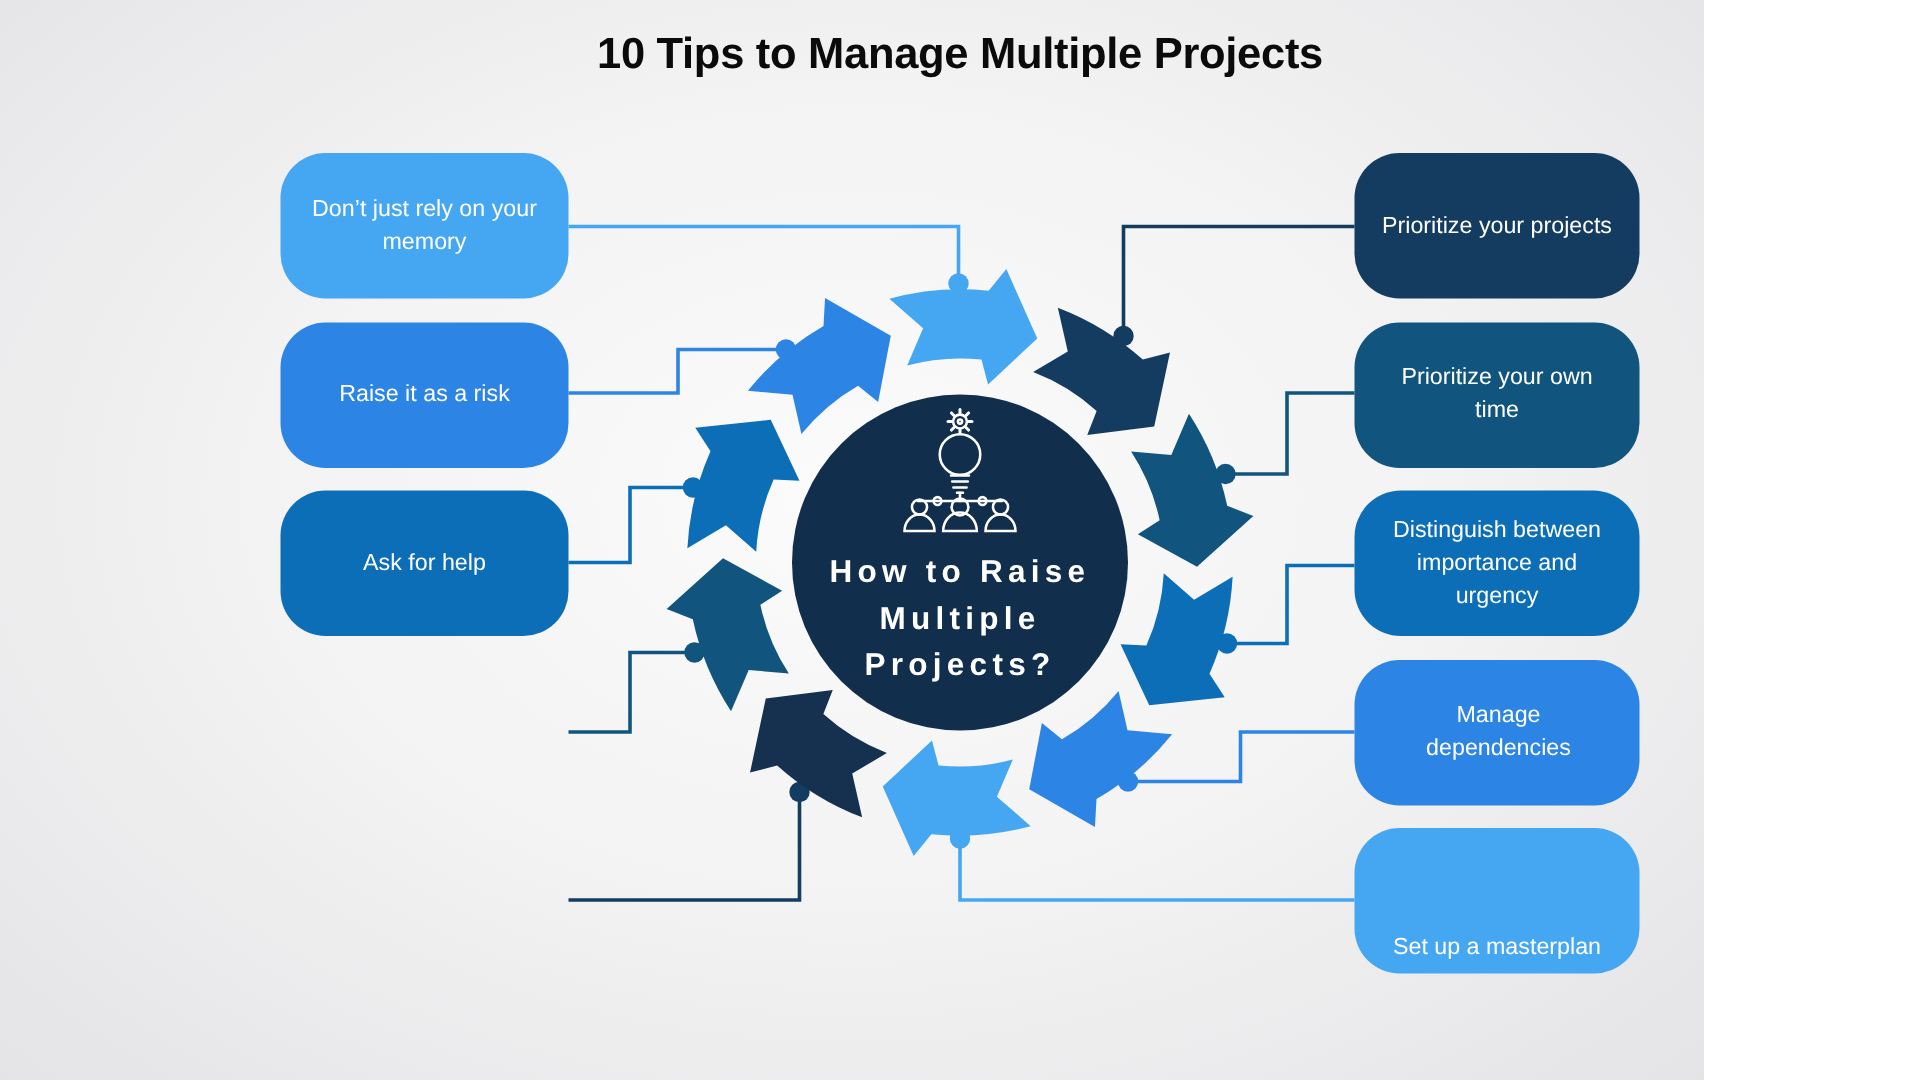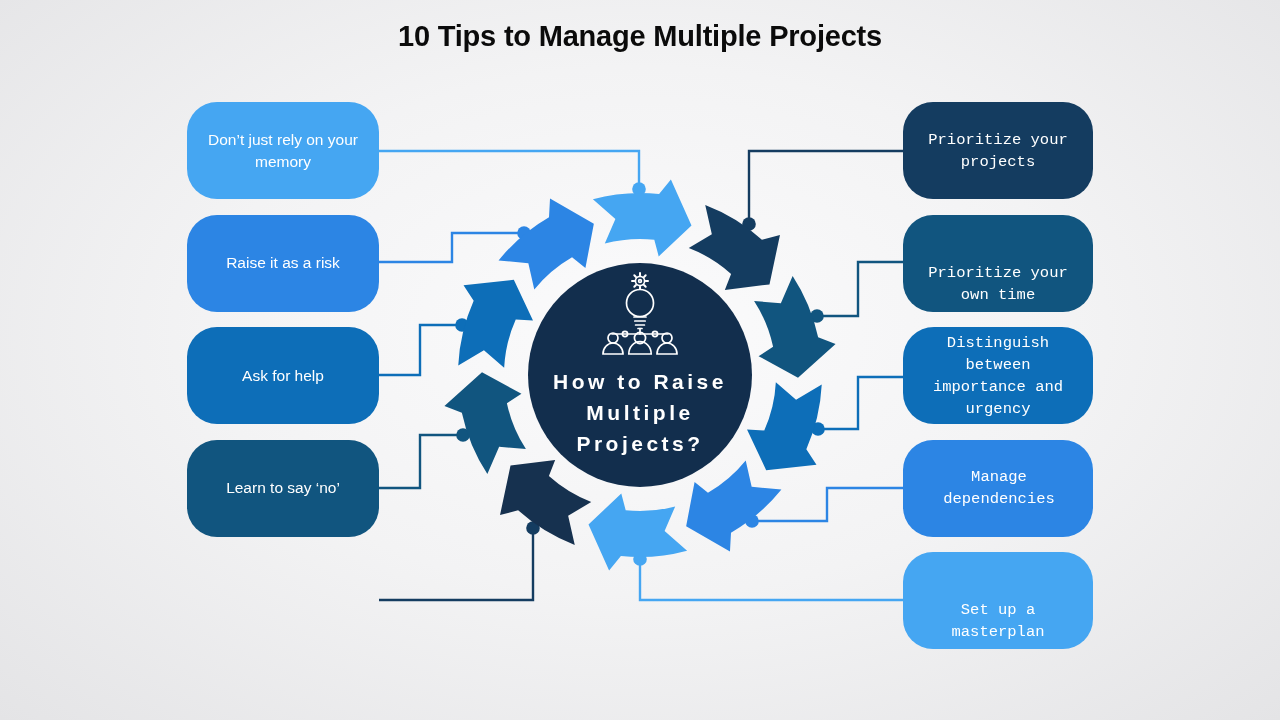--- a/index.html
+++ b/index.html
@@ -1,31 +1,31 @@
 <!DOCTYPE html>
 <html><head>
 <meta charset="utf-8">
 <style>
   html,body{margin:0;padding:0;}
   #canvas{
     position:relative;
-    width:1280px;height:720px;
+    width:1136px;height:720px;
     overflow:hidden;
     background:radial-gradient(ellipse at 50% 46%, #fbfbfc 0%, #f3f3f4 48%, #e4e4e6 100%);
     font-family:"Liberation Sans", sans-serif;
   }
   #title{
     position:absolute;left:0;top:20px;width:1280px;
     text-align:center;
     font-size:29px;font-weight:bold;color:#0b0b0b;
     letter-spacing:-0.2px;
   }
   .col{position:absolute;display:flex;flex-direction:column;gap:15.5px;}
   #col-left{left:187px;top:102px;width:192px;}
-  #col-right{left:903px;top:102px;width:190px;font-family:Liberation Mono, monospace;}
+  #col-right{left:903px;top:102px;width:190px;}
   .tip-box{
     height:97px;border-radius:30px;
     display:flex;align-items:center;justify-content:center;
     padding:6px 18px;box-sizing:border-box;
   }
   .tip-box span{
     color:#ffffff;font-size:15.5px;line-height:1.42;text-align:center;
   }
   #diagram-svg{position:absolute;left:0;top:0;width:1280px;height:720px;}
   #center-text{
@@ -141,29 +141,26 @@
   <div id="col-left" class="col">
       <div class="tip-box" style="background: rgb(69, 166, 242);">
       <span>Don’t just rely on your memory</span>
     </div>
       <div class="tip-box" style="background: rgb(44, 133, 228);">
       <span>Raise it as a risk</span>
     </div>
       <div class="tip-box" style="background: rgb(13, 110, 184);">
       <span>Ask for help</span>
     </div>
-      <div class="tip-box" style="background: rgb(17, 85, 127);">
-      <span>Learn to say ‘no’</span>
-    </div>
     </div>
   <div id="col-right" class="col">
       <div class="tip-box" style="background: rgb(20, 60, 96);">
       <span>Prioritize your projects</span>
     </div>
-      <div class="tip-box" style="background: rgb(17, 85, 127); align-items: flex-end;">
+      <div class="tip-box" style="background: rgb(17, 85, 127);">
       <span>Prioritize your own time</span>
     </div>
       <div class="tip-box" style="background: rgb(13, 110, 184); border-radius: 31px;">
       <span>Distinguish between importance and urgency</span>
     </div>
       <div class="tip-box" style="background: rgb(44, 133, 228); padding-left: 20px;">
       <span>Manage dependencies</span>
     </div>
       <div class="tip-box" style="background: rgb(69, 166, 242); align-items: flex-end;">
       <span>Set up a masterplan</span>

